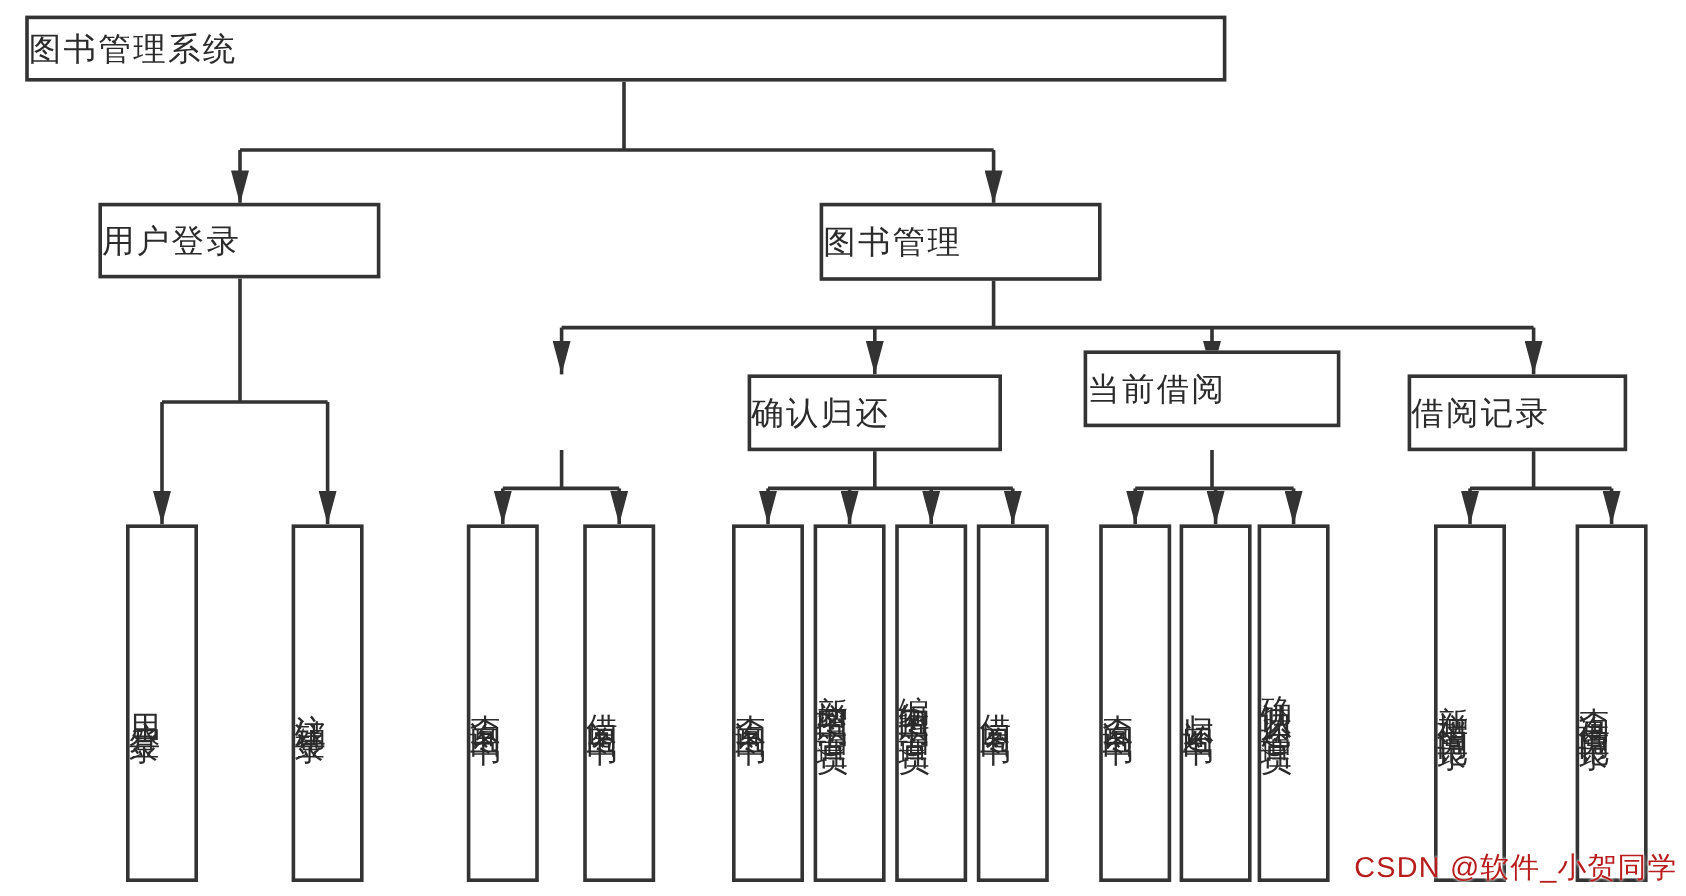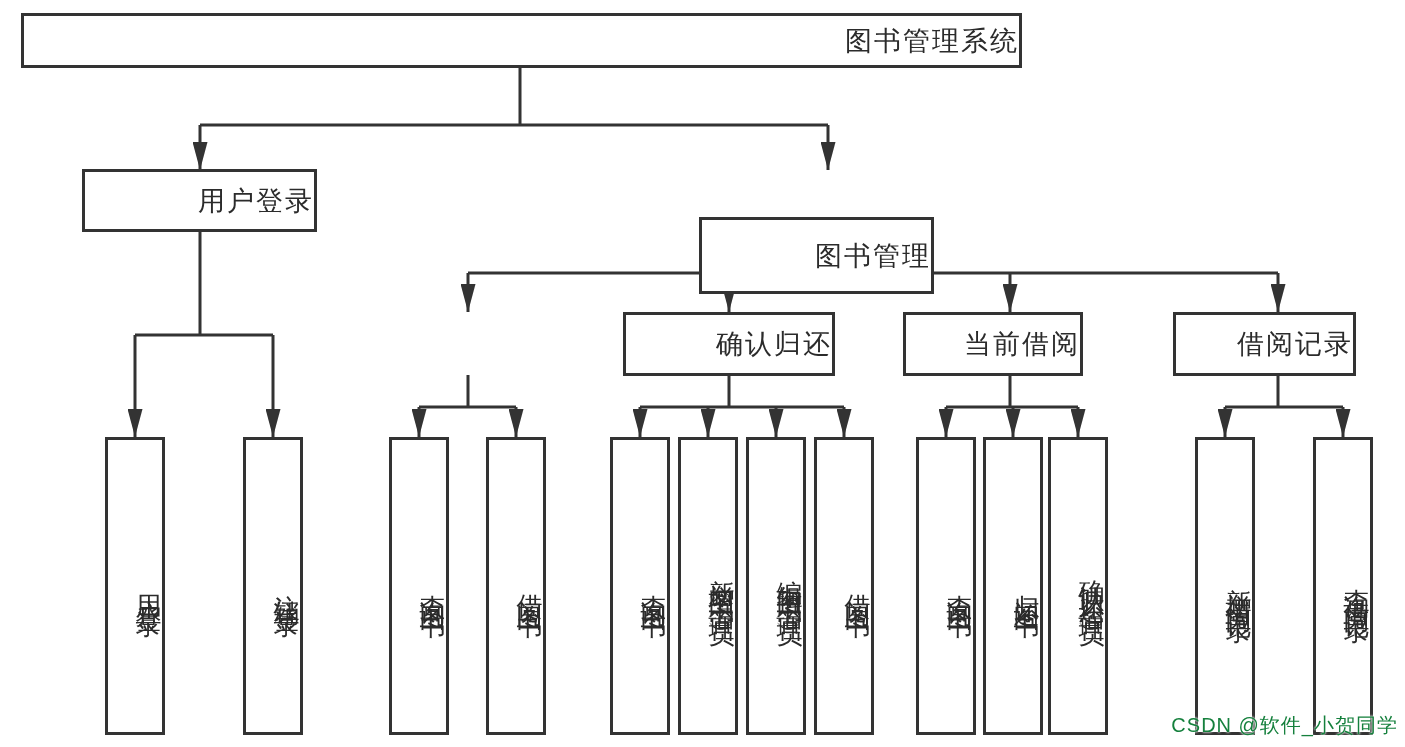--- a/index.html
+++ b/index.html
@@ -22,43 +22,43 @@
     height: 747px;
     z-index: 0;
   }
   .node {
     position: absolute;
     box-sizing: border-box;
     border: 3px solid #333333;
     background: #ffffff;
     display: flex;
     align-items: center;
-    justify-content: flex-end;
+    justify-content: flex-start;
     color: #2b2b2b;
     z-index: 1;
   }
   .hlabel {
     font-size: 27px;
     letter-spacing: 2px;
     white-space: nowrap;
   }
   .vlabel {
     writing-mode: vertical-rl;
     font-size: 26px;
     letter-spacing: 6px;
     line-height: 1;
     white-space: nowrap;
   }
   #watermark {
     position: absolute;
     right: 7px;
     bottom: 8px;
     z-index: 2;
-    font-size: 20px;
-    color: #15803d;
+    font-size: 24px;
+    color: #b91c1c;
     letter-spacing: 1px;
     text-shadow: 0 0 3px #ffffff, 0 0 2px #ffffff;
     white-space: nowrap;
   }
 </style>
 </head>
 <body>
 
 <div id="stage">
 
@@ -105,28 +105,28 @@
     </g>
   </svg>
 
   <div class="node" style="left:21px; top:13px; width:1001px; height:55px;">
     <span class="hlabel">图书管理系统</span>
   </div>
 
   <div class="node" style="left:82px; top:169px; width:235px; height:63px;">
     <span class="hlabel">用户登录</span>
   </div>
-  <div class="node" style="left:699px; top:169px; width:235px; height:77px;margin-top:48px;">
+  <div class="node" style="left:683px; top:169px; width:235px; height:65px;">
     <span class="hlabel">图书管理</span>
   </div>
 
   <div class="node" style="left:623px; top:312px; width:212px; height:64px;">
     <span class="hlabel">确认归还</span>
   </div>
-  <div class="node" style="left:903px; top:312px; width:180px; height:64px;">
+  <div class="node" style="left:903px; top:292px; width:214px; height:64px;">
     <span class="hlabel">当前借阅</span>
   </div>
   <div class="node" style="left:1173px; top:312px; width:183px; height:64px;">
     <span class="hlabel">借阅记录</span>
   </div>
 
   <div class="node" style="left:105px; top:437px; width:60px; height:298px;">
     <span class="vlabel">用户登录</span>
   </div>
   <div class="node" style="left:243px; top:437px; width:60px; height:298px;">

